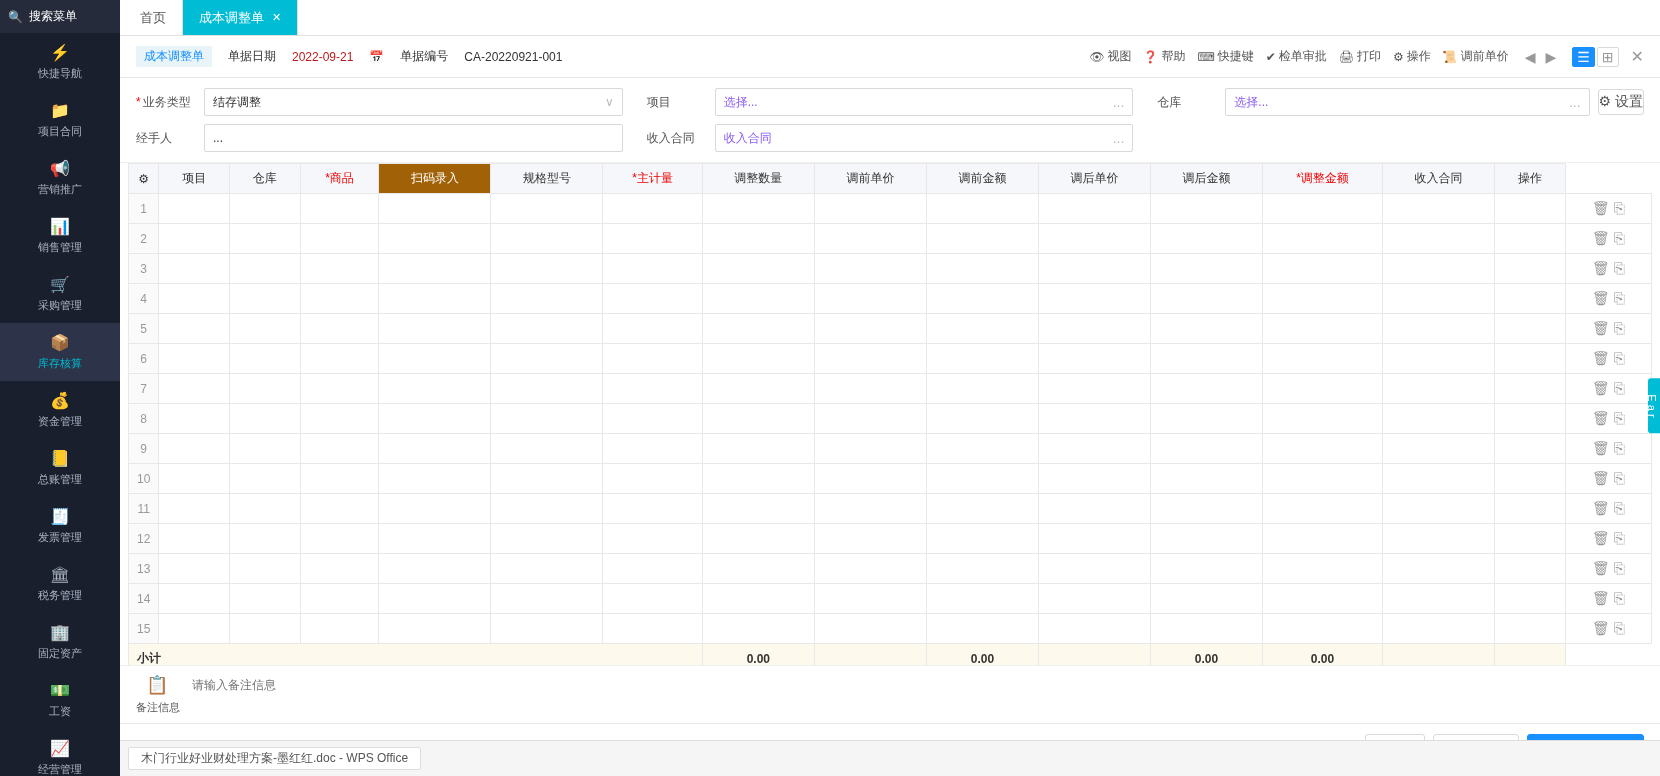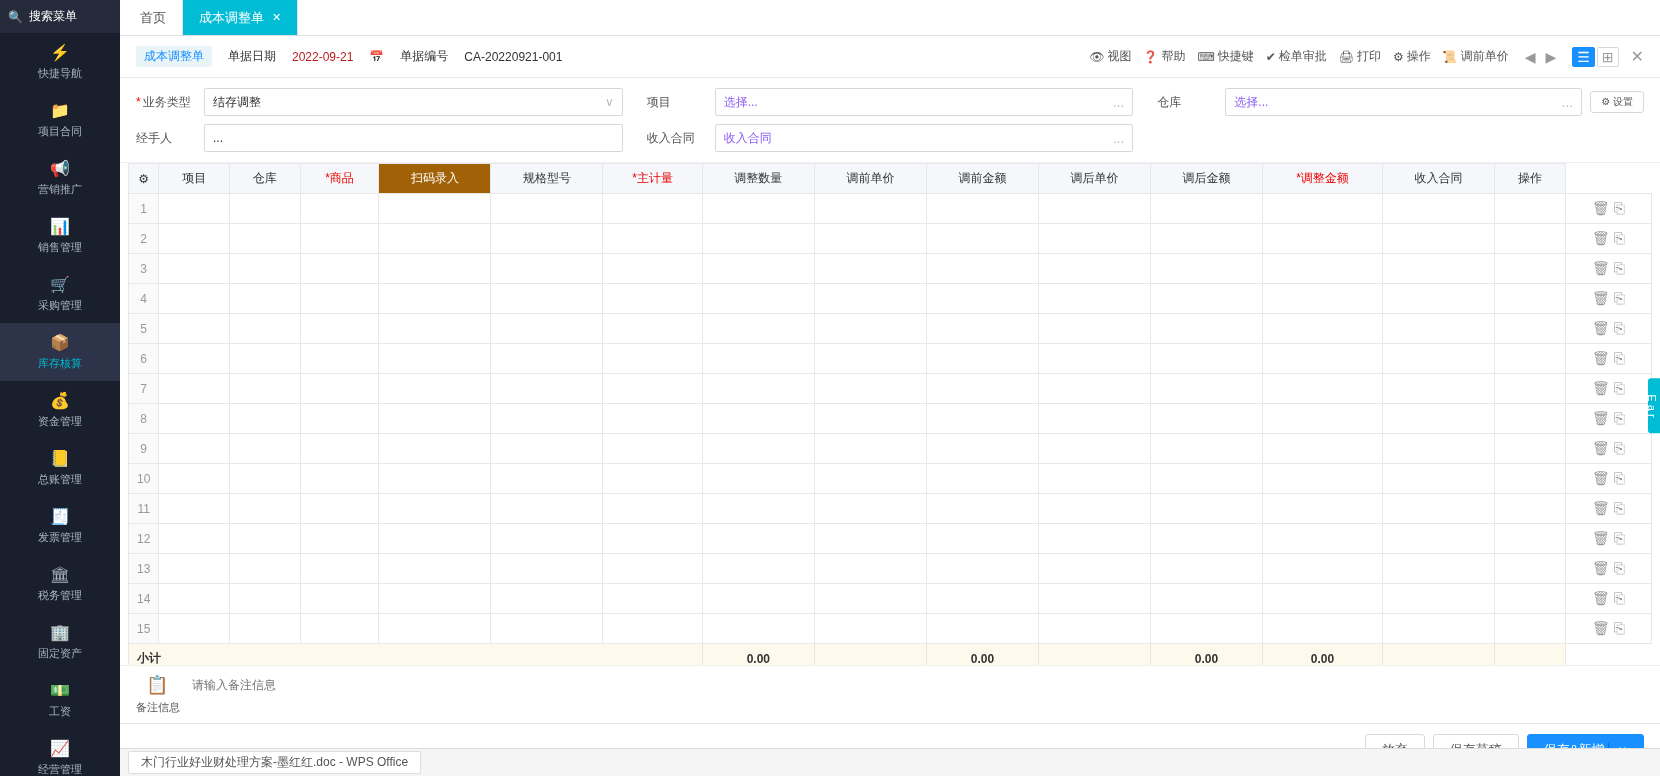--- a/index.html
+++ b/index.html
@@ -67,21 +67,21 @@
     .btn { padding: 6px 16px; border-radius: 3px; font-size: 13px; cursor: pointer; border: 1px solid; }
     .btn-default { background: #fff; color: #555; border-color: #d9d9d9; }
     .btn-secondary { background: #fff; color: #555; border-color: #d9d9d9; }
     .btn-primary { background: #1890ff; color: #fff; border-color: #1890ff; display: flex; align-items: center; gap: 4px; }
     .btn-primary-split { border-left: 1px solid #096dd9; padding-left: 8px; }
 
     
     .right-panel-toggle { position: absolute; right: 0; top: 50%; transform: translateY(-50%); width: 12px; background: #00bcd4; color: #fff; padding: 16px 2px; cursor: pointer; writing-mode: vertical-rl; font-size: 11px; border-radius: 3px 0 0 3px; }
 
     
-    .taskbar { position: fixed; bottom: 0; left: 120px; right: 0; height: 28px; background: #f5f5f5; border-top: 1px solid #ddd; display: flex; align-items: center; padding: 0 8px; font-size: 12px; color: #555; }
+    .taskbar { position: fixed; bottom: 0; left: 120px; right: 0; height: 36px; background: #f5f5f5; border-top: 1px solid #ddd; display: flex; align-items: center; padding: 0 8px; font-size: 12px; color: #555; }
     .taskbar-item { padding: 2px 12px; border: 1px solid #ddd; background: #fff; border-radius: 2px; cursor: pointer; }
 
     .nav-arrows { display: flex; gap: 2px; }
     .nav-arrow { cursor: pointer; color: #999; font-size: 14px; padding: 2px 4px; }
 
     .view-toggles { display: flex; gap: 2px; }
     .view-toggle { cursor: pointer; color: #999; font-size: 14px; border: 1px solid #d9d9d9; padding: 1px 4px; border-radius: 2px; }
     .view-toggle.active { background: #1890ff; color: #fff; border-color: #1890ff; }
   </style>
 </head>
@@ -226,21 +226,21 @@
             <span class="placeholder">选择...</span>
             <span class="dots">...</span>
           </div>
         </div>
         <div class="form-field">
           <span class="form-label">仓库</span>
           <div class="form-input" style="flex:2;">
             <span class="placeholder">选择...</span>
             <span class="dots">...</span>
           </div>
-          <button class="btn btn-default" style="padding:3px 10px;font-size:10px;">
+          <button class="btn btn-default" style="padding:3px 0;font-size:14px;">
             <span>⚙</span>
             <span>设置</span>
           </button>
         </div>
       </div>
       <div class="form-row">
         <div class="form-field">
           <span class="form-label">经手人</span>
           <div class="form-input" style="flex:2;">
             <span>...</span>

